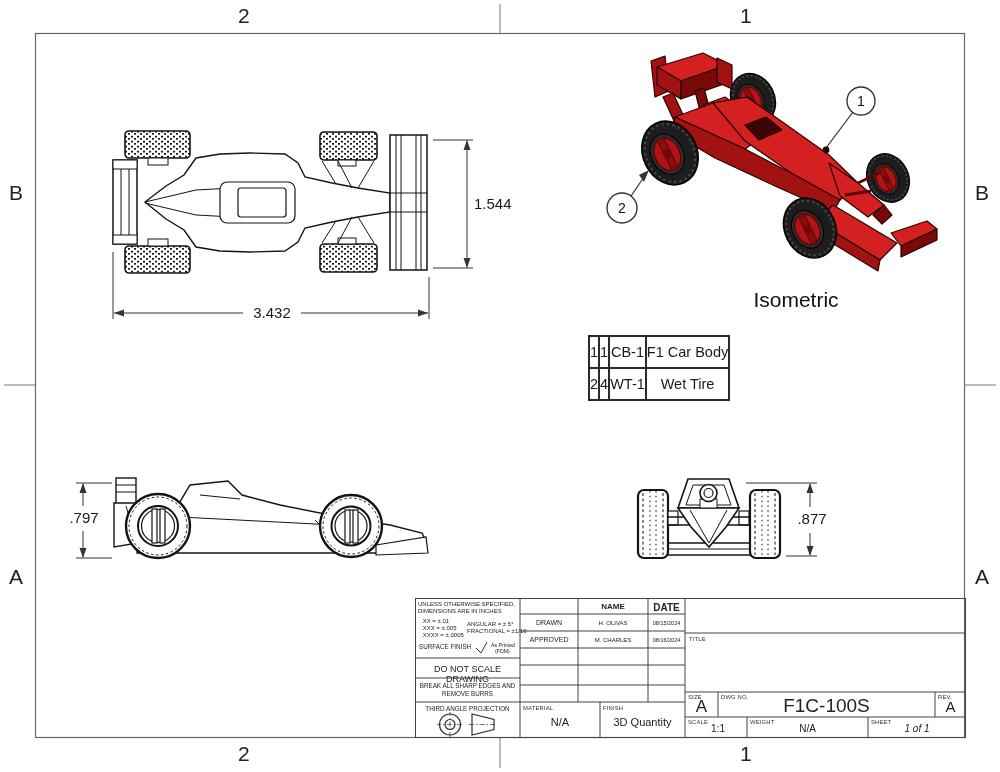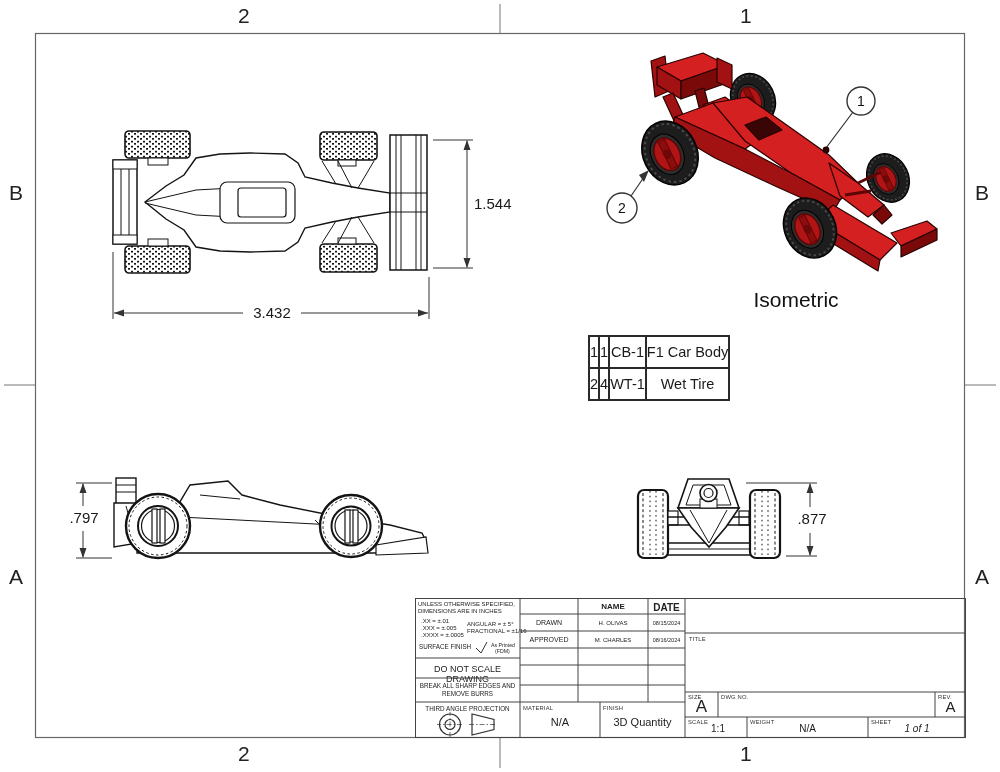--- a/index.html
+++ b/index.html
@@ -365,20 +365,21 @@
     <div class="celllbl" style="left:108px;top:107px;">MATERIAL</div>
     <div class="abs ctr" style="left:105px;top:118px;width:80px;font-size:11px;">N/A</div>
     <div class="celllbl" style="left:188px;top:107px;">FINISH</div>
     <div class="abs ctr" style="left:185px;top:118px;width:85px;font-size:11px;">3D Quantity</div>
 
     <div class="celllbl" style="left:274px;top:38px;">TITLE</div>
 
     <div class="celllbl" style="left:273px;top:96px;">SIZE</div>
     <div class="abs ctr" style="left:270px;top:99px;width:33px;font-size:17px;">A</div>
     <div class="celllbl" style="left:306px;top:96px;">DWG NO.</div>
+    <div class="abs ctr" style="left:303px;top:97px;width:217px;font-size:19px;">F1C-100S</div>
     <div class="celllbl" style="left:523px;top:96px;">REV.</div>
     <div class="abs ctr" style="left:520px;top:100px;width:31px;font-size:15px;">A</div>
 
     <div class="celllbl" style="left:273px;top:121px;">SCALE</div>
     <div class="abs ctr" style="left:278px;top:125px;width:50px;font-size:10px;">1:1</div>
     <div class="celllbl" style="left:335px;top:121px;">WEIGHT</div>
     <div class="abs ctr" style="left:332px;top:125px;width:121px;font-size:10px;">N/A</div>
     <div class="celllbl" style="left:456px;top:121px;">SHEET</div>
     <div class="abs ctr" style="left:453px;top:125px;width:98px;font-size:10px;font-style:italic;">1 of 1</div>
   </div>

